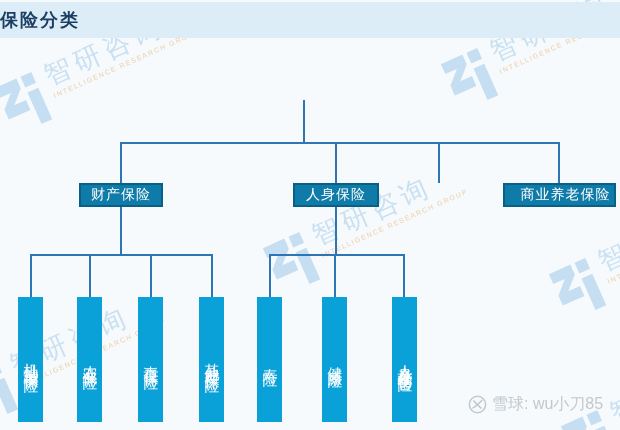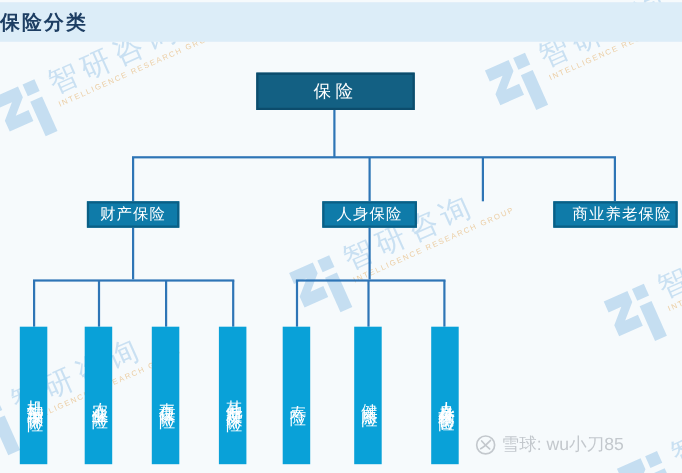--- a/index.html
+++ b/index.html
@@ -30,21 +30,21 @@
   
   .wm{
     position:absolute;z-index:0;display:flex;align-items:flex-start;gap:7px;
     transform:rotate(-24deg);pointer-events:none;
   }
   .wm-logo{width:46px;height:58px;flex:0 0 auto;}
   .wm-cn{font-size:27px;color:#c9e0f2;letter-spacing:5px;white-space:nowrap;line-height:1.1;}
   .wm-en{font-size:7px;color:#eccfa6;letter-spacing:1.5px;white-space:nowrap;margin-top:1px;}
   
   .attr{
-    position:absolute;left:432px;top:394px;z-index:5;display:flex;align-items:center;gap:5px;
+    position:absolute;left:468px;top:394px;z-index:5;display:flex;align-items:center;gap:5px;
     color:#c3c8cd;font-size:16px;
   }
   .attr svg{width:19px;height:19px;display:block;}
 </style>
 </head>
 <body>
 
 <div class="stage">
 
   <div class="wm" style="left:-6px;top:40px;">
@@ -136,21 +136,20 @@
   <div class="line" style="left:89px;top:255px;width:2px;height:42px;"></div>
   <div class="line" style="left:150px;top:255px;width:2px;height:42px;"></div>
   <div class="line" style="left:211px;top:255px;width:2px;height:42px;"></div>
 
   <div class="line" style="left:335px;top:207px;width:2px;height:47px;"></div>
   <div class="line" style="left:269px;top:254px;width:136px;height:2px;"></div>
   <div class="line" style="left:269px;top:255px;width:2px;height:42px;"></div>
   <div class="line" style="left:334px;top:255px;width:2px;height:42px;"></div>
   <div class="line" style="left:403px;top:255px;width:2px;height:42px;"></div>
 
-  <div class="node root" style="left:233px;top:66px;width:144px;height:34px;">保险</div>
 
   <div class="node l2" style="left:293px;top:183px;width:86px;height:24px;">人身保险</div>
   <div class="node l2" style="left:79px;top:183px;width:84px;height:24px;">财产保险</div>
   <div class="node l2" style="left:503px;top:183px;width:113px;height:24px;padding-left:12px;">商业养老保险</div>
 
   <div class="node l3" style="left:18px;top:297px;width:25px;height:125px;">机动车辆保险</div>
   <div class="node l3" style="left:77px;top:297px;width:25px;height:125px;">农业保险</div>
   <div class="node l3" style="left:138px;top:297px;width:25px;height:125px;">责任保险</div>
   <div class="node l3" style="left:199px;top:297px;width:25px;height:125px;">其他财产保险</div>
 

